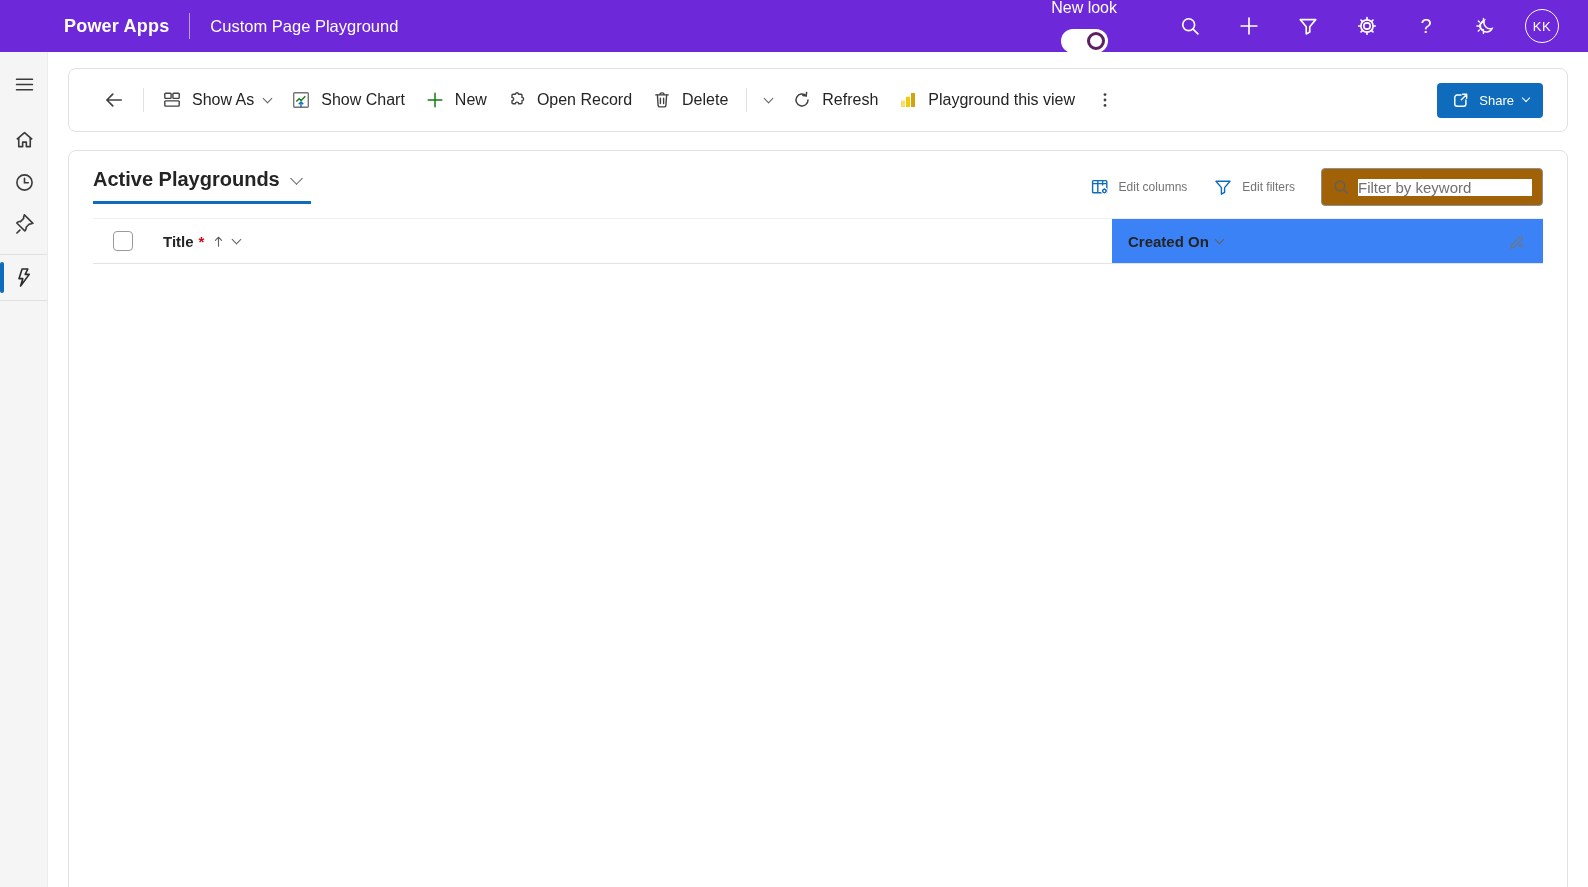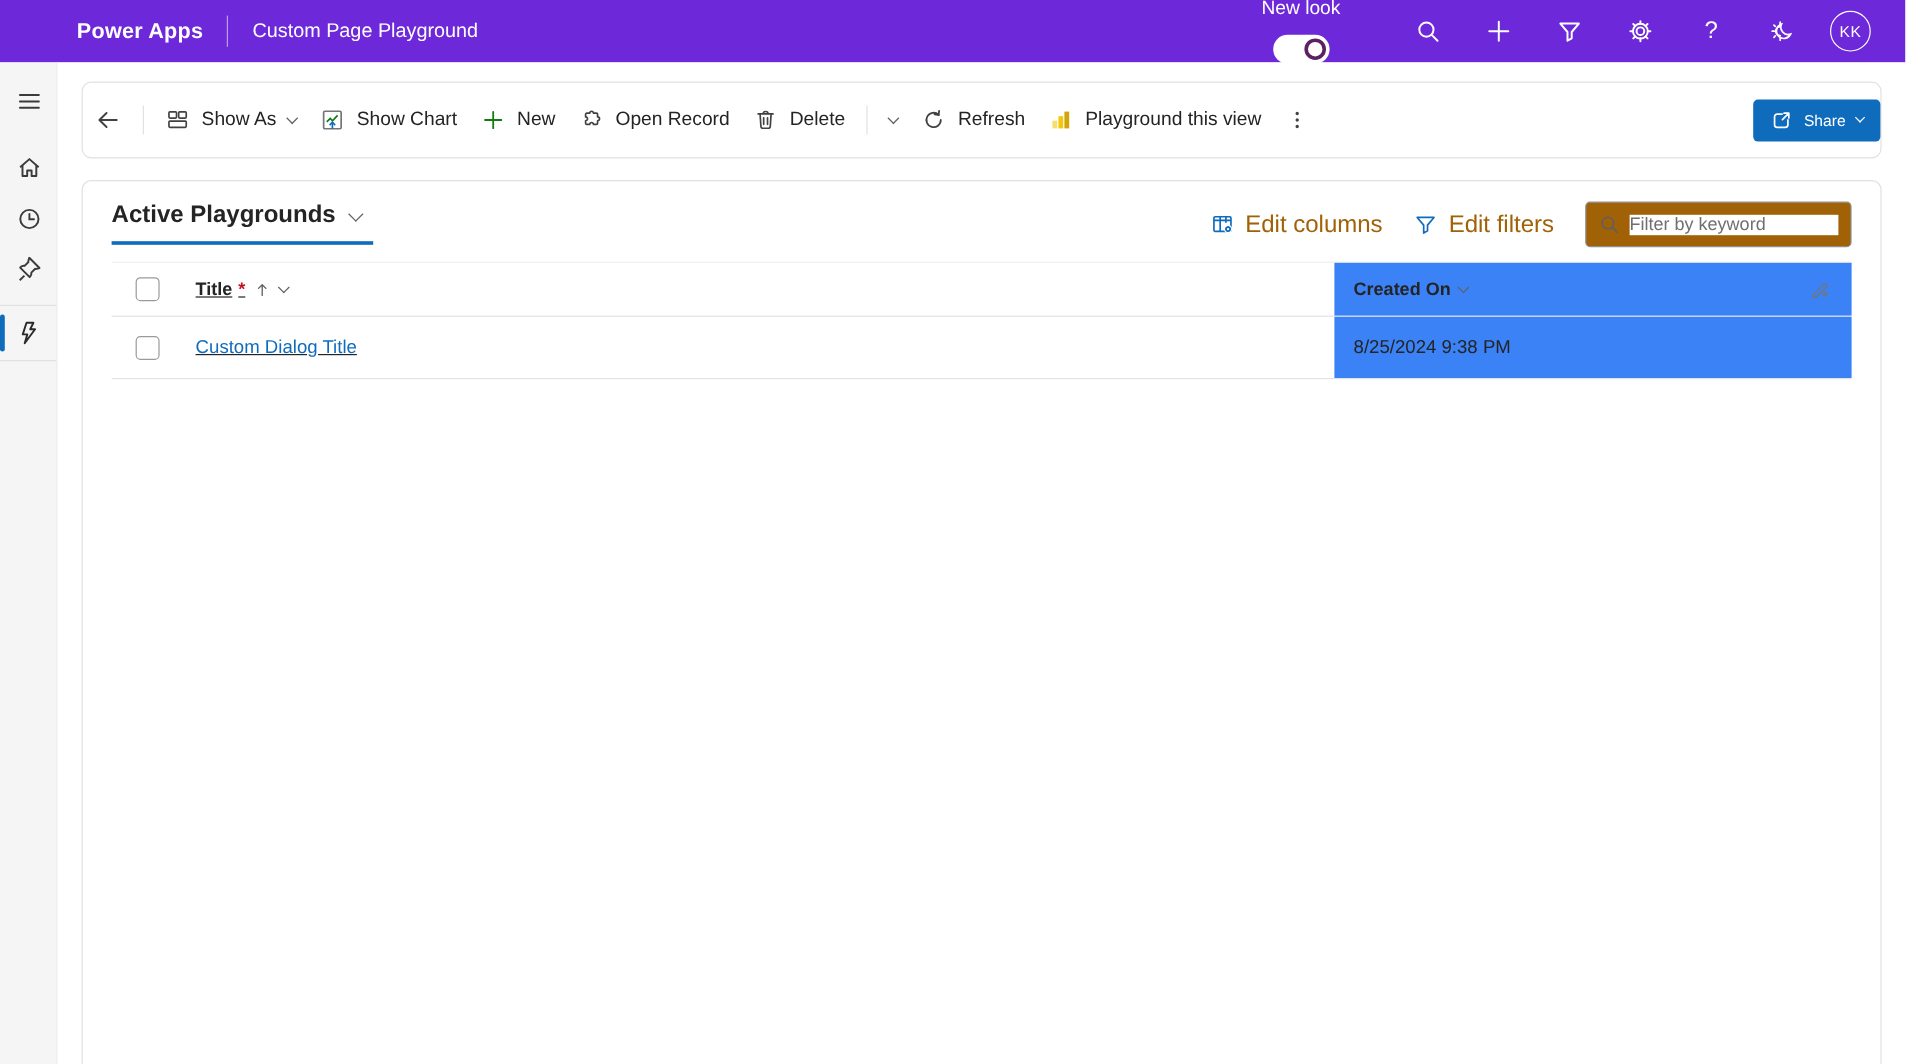--- a/index.html
+++ b/index.html
@@ -25,48 +25,48 @@
   .sb-btn { width: 48px; height: 43px; display: flex; align-items: center; justify-content: center; cursor: pointer; background: none; border: none; color: #3b3b3b; }
   .sb-hamburger { height: 40px; margin-top: 12px; margin-bottom: 14px; }
   .sb-group-sel { border-top: 1px solid #e1e1e1; border-bottom: 1px solid #e1e1e1; margin-top: 7px; padding: 1px 0; position: relative; }
   .sb-sel-bar { position: absolute; left: 0; top: 7px; bottom: 7px; width: 4px; border-radius: 3px; background: #0f6cbd; }
 
   
   .content { position: absolute; left: 48px; top: 52px; right: 0; bottom: 0; background: #fff; padding: 16px 20px 0; }
   .card { background: #fff; border: 1px solid #e1e1e1; border-radius: 8px; }
 
   
-  .cmdbar { height: 64px; display: flex; align-items: center; padding: 0 0; }
+  .cmdbar { height: 64px; display: flex; align-items: center; padding: 0 24px; }
   .cmd-btn { display: flex; align-items: center; gap: 10px; background: none; border: none; font-size: 16px; color: #242424; font-family: "Liberation Sans", sans-serif; padding: 7px 10px; border-radius: 4px; cursor: pointer; white-space: nowrap; }
   .cmd-btn svg { display: block; }
   .cmd-divider { width: 1px; height: 24px; background: #e1e1e1; margin: 0 8px; }
   .cmd-spacer { flex: 1; }
   .chev { display: inline-block; width: 7px; height: 7px; border-right: 1.6px solid #616161; border-bottom: 1.6px solid #616161; transform: rotate(45deg); margin-top: -4px; }
   .chev.white { border-color: #fff; width: 6px; height: 6px; }
   .share-btn { margin-left: 10px; display: flex; align-items: center; gap: 9px; background: #0f6cbd; color: #fff; border: none; border-radius: 4px; height: 35px; padding: 0 14px; font-size: 13px; font-family: "Liberation Sans", sans-serif; cursor: pointer; }
 
   
   .view-card { margin-top: 18px; height: 876px; display: flex; flex-direction: column; }
   .view-header { display: flex; align-items: flex-start; padding: 15px 24px 0; }
   .view-title-wrap { display: flex; align-items: center; gap: 12px; padding: 2px 10px 10px 0; border-bottom: 3px solid #0f6cbd; cursor: pointer; }
   .view-title { font-size: 20px; font-weight: 700; color: #242424; white-space: nowrap; }
   .chev-lg { width: 9px; height: 9px; border-width: 1.8px; margin-top: -3px; }
   .view-tools { margin-left: auto; display: flex; align-items: center; gap: 26px; padding-top: 2px; }
-  .tool-btn { display: flex; align-items: center; gap: 9px; background: none; border: none; font-size: 20px; color: #a16207; font-family: "Liberation Sans", sans-serif; cursor: pointer; white-space: nowrap; }
+  .tool-btn { display: flex; align-items: center; gap: 9px; background: none; border: none; font-size: 12px; color: #737373; font-family: "Liberation Sans", sans-serif; cursor: pointer; white-space: nowrap; }
   .filter-box { display: flex; align-items: center; width: 222px; height: 38px; border: 1px solid #8f8f8f; border-radius: 4px; padding: 0 10px; gap: 8px; background: #a16207; }
   .filter-box input { border: none; outline: none; flex: 1; font-size: 15px; color: #242424; font-family: "Liberation Sans", sans-serif; min-width: 0; }
   .filter-box input::placeholder { color: #707070; }
 
   
   .grid { margin: 12px 24px 0; }
   .g-head { display: flex; height: 46px; border-top: 1px solid #efefef; border-bottom: 1px solid #e3e3e3; align-items: stretch; }
   .g-row { display: flex; height: 52px; border-bottom: 1px solid #e3e3e3; align-items: stretch; }
   .c-check { width: 50px; display: flex; align-items: center; padding-left: 20px; flex: none; }
   .checkbox { width: 20px; height: 20px; border: 1px solid #9a9a9a; border-radius: 4px; background: #fff; cursor: pointer; }
-  .c-title { flex: 1; display: flex; align-items: center; gap: 7px; padding-left: 20px; cursor: pointer; min-width: 0; text-decoration: underline; }
+  .c-title { flex: 1; display: flex; align-items: center; gap: 7px; padding-left: 20px; cursor: pointer; min-width: 0; }
   .c-created { width: 431px; flex: none; background: #3b82f6; display: flex; align-items: center; gap: 7px; padding: 0 16px; cursor: pointer; }
   .col-label { font-size: 15px; font-weight: 700; color: #242424; }
   .req { color: #c50f1f; font-size: 15px; font-weight: 700; margin-left: -2px; }
   .row-link { font-size: 15.5px; color: #0f6cbd; text-decoration: none; cursor: pointer; }
   .row-text { font-size: 15.5px; color: #242424; }
   .pencil { margin-left: auto; cursor: pointer; display: flex; align-items: center; }
 
   .grid-fill { flex: 1; }
   .card-footer { margin: 0 24px; border-top: 1px solid #e3e3e3; padding: 13px 0 15px; font-size: 15.5px; color: #242424; }
 </style>
@@ -309,31 +309,20 @@
             <span class="chev"></span>
             <span class="pencil">
               <svg width="19" height="19" viewBox="0 0 20 20" fill="none" stroke="#757575" stroke-width="1.2" stroke-linejoin="round">
                   <path d="M3.6 14 12.4 5.2a1.5 1.5 0 0 1 2.1 0l.3.3a1.5 1.5 0 0 1 0 2.1L6 16.4l-3 .6.6-3z"></path>
                   <circle cx="13.6" cy="13.9" r="1.5"></circle>
                 </svg>
             </span>
           </div>
         </div>
 
-        <div class="g-row">
-          <div class="c-check">
-            <span class="checkbox"></span>
-          </div>
-          <div class="c-title">
-            <a class="row-link">Custom Dialog Title</a>
-          </div>
-          <div class="c-created">
-            <span class="row-text">8/25/2024 9:38 PM</span>
-          </div>
-        </div>
       </div>
 
       <div class="grid-fill"></div>
 
       <div class="card-footer">
         <span>Rows: 3</span>
       </div>
     </section>
 
   </main>

